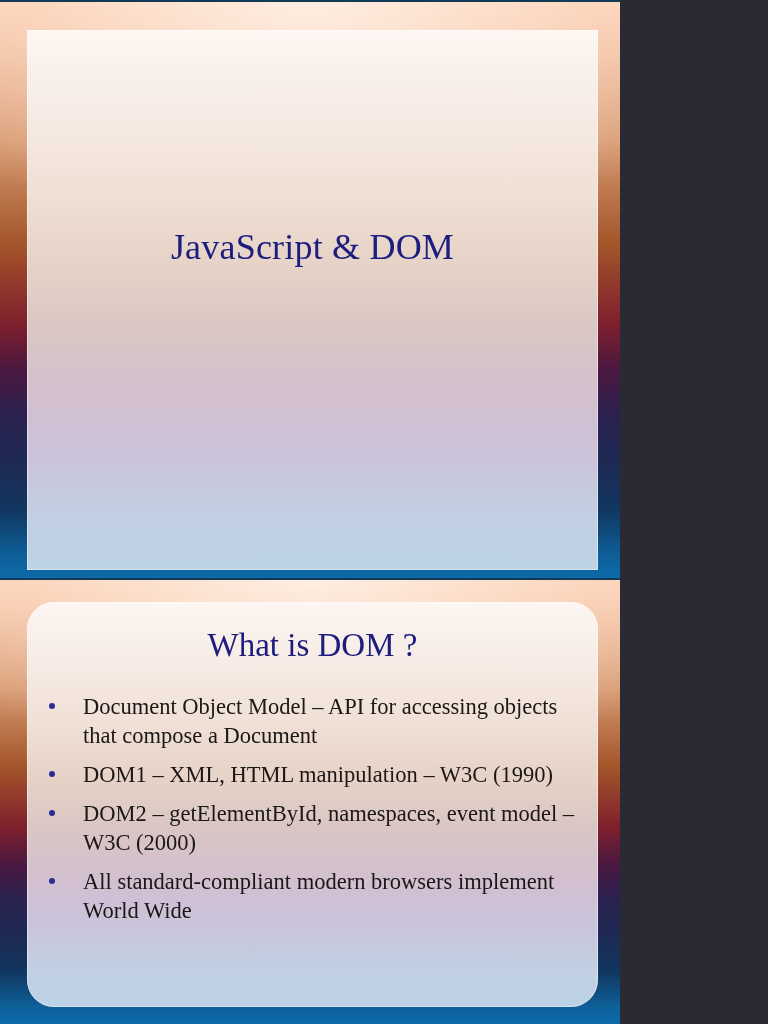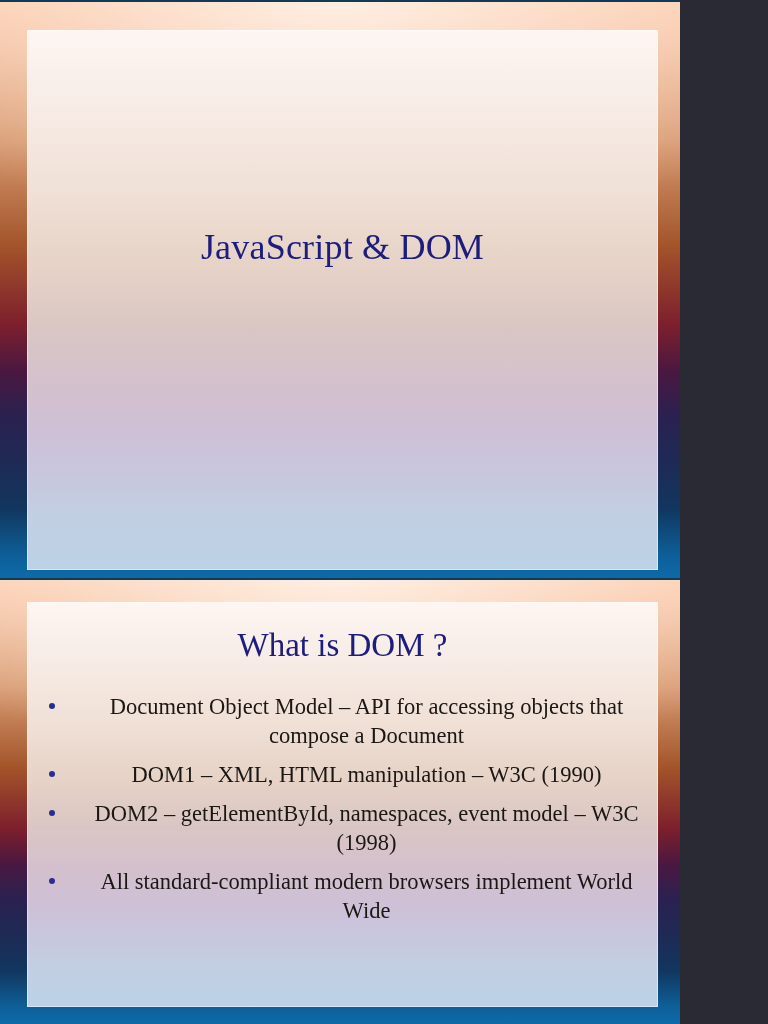--- a/index.html
+++ b/index.html
@@ -11,21 +11,21 @@
   }
   #doc {
     width: 768px;
     position: relative;
     overflow: hidden;
   }
 
   
   .page {
     position: relative;
-    width: 680px;
+    width: 620px;
     overflow: hidden;
     border-top: 2px solid #123a56;
   }
   
   .page-bg {
     position: absolute;
     inset: 0;
     background:
       linear-gradient(180deg,
         #fbcdb0 0%,
@@ -81,21 +81,21 @@
     text-align: center;
     color: #1d1d7e;
     font-size: 36px;
     line-height: 1.2;
     letter-spacing: 0.2px;
     white-space: nowrap;
   }
 
   
   #page2 { height: 446px; }
-  #page2 .slide { top: 22px; bottom: 17px; }
+  #page2 .slide { top: 22px; bottom: 17px; border-radius: 27px; }
   .slide-heading {
     position: absolute;
     left: 0; right: 0;
     top: 24px;
     text-align: center;
     color: #1d1d7e;
     font-size: 33px;
     line-height: 1.2;
   }
   .bullets {
@@ -107,21 +107,20 @@
     padding: 0;
     list-style: none;
     color: #1b1714;
     font-size: 22.5px;
     line-height: 29px;
   }
   .bullets li {
     position: relative;
     padding-left: 42px;
     margin-bottom: 10px;
-    text-align: center;
   }
   .bullets li .dot {
     position: absolute;
     left: 8px;
     top: 11px;
     width: 6px;
     height: 6px;
     border-radius: 50%;
     background: #2b2b94;
   }
@@ -148,21 +147,21 @@
         <li>
           <span class="dot"></span>
           <span class="txt">Document Object Model – API for accessing objects that compose a Document</span>
         </li>
         <li>
           <span class="dot"></span>
           <span class="txt">DOM1 – XML, HTML manipulation – W3C (1990)</span>
         </li>
         <li>
           <span class="dot"></span>
-          <span class="txt">DOM2 – getElementById, namespaces, event model – W3C (1998)</span>
+          <span class="txt">DOM2 – getElementById, namespaces, event model – W3C (2000)</span>
         </li>
         <li>
           <span class="dot"></span>
           <span class="txt">All standard-compliant modern browsers implement World Wide</span>
         </li>
       </ul>
     </div>
   </section>
 
 </div>

